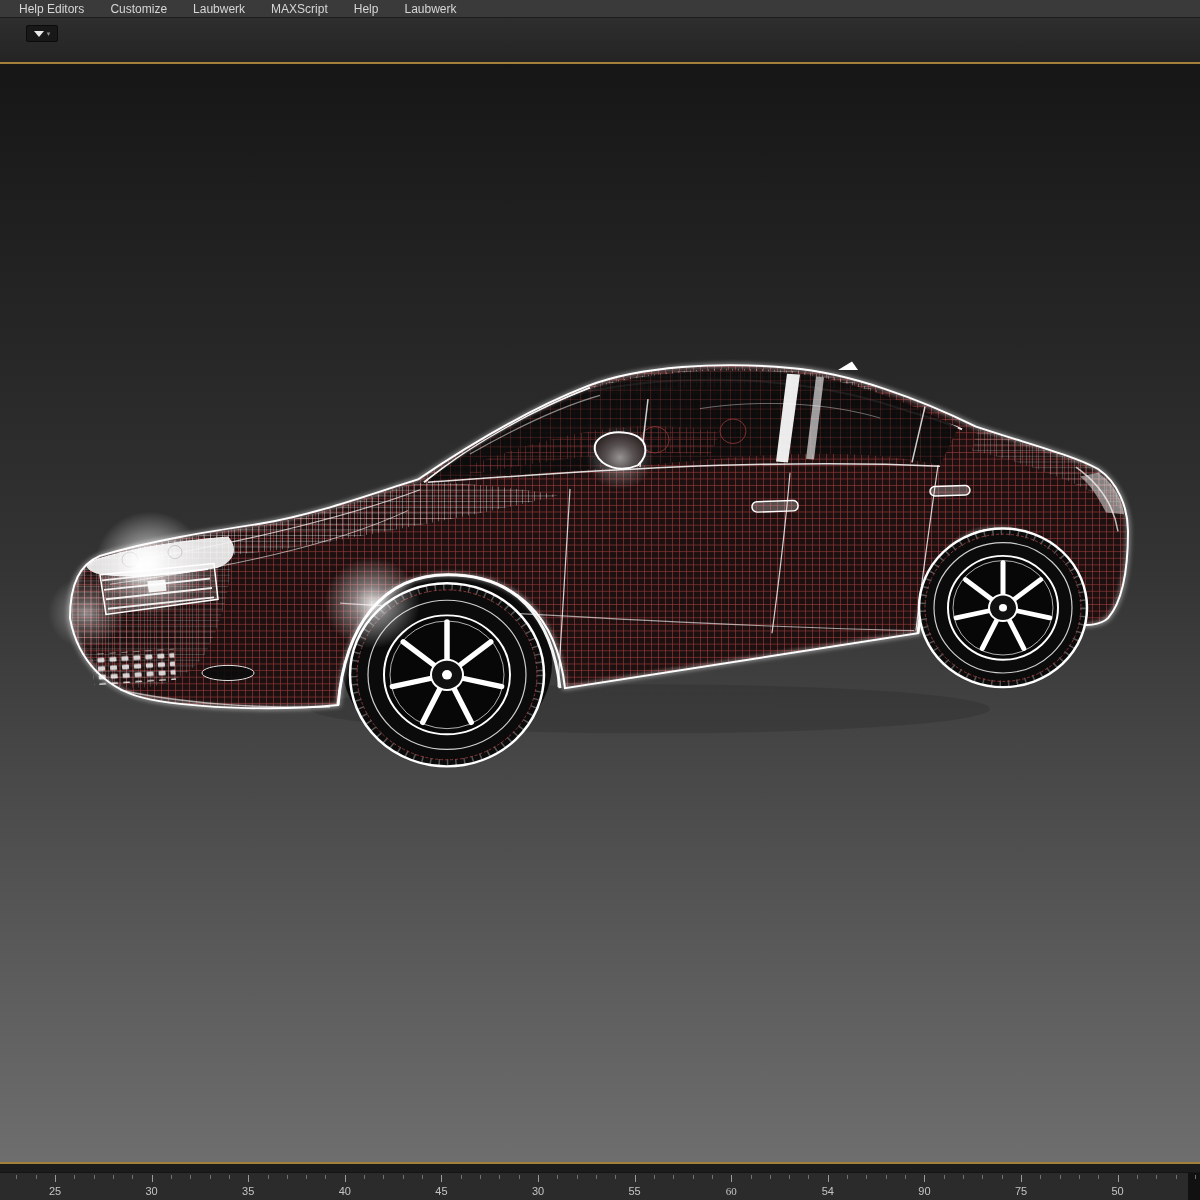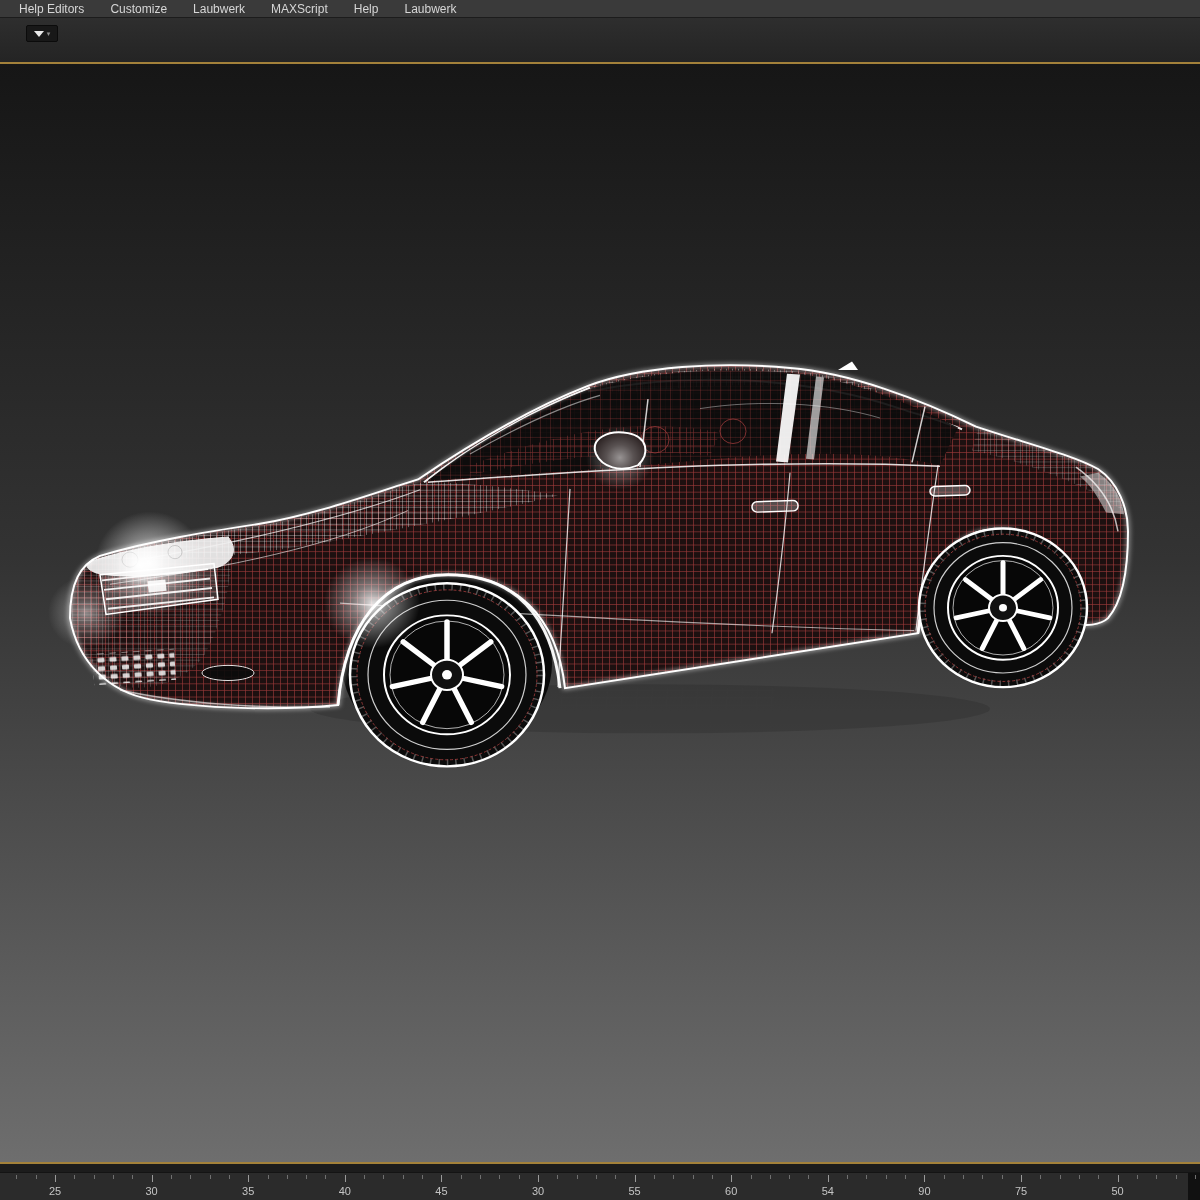--- a/index.html
+++ b/index.html
@@ -288,20 +288,20 @@
       <div class="tick minor" style="left: 1156.24px;"></div>
       <div class="tick minor" style="left: 1175.56px;"></div>
       <div class="tick minor" style="left: 1194.88px;"></div>
       <div class="tlabel" style="left: 55px;">25</div>
       <div class="tlabel" style="left: 151.6px;">30</div>
       <div class="tlabel" style="left: 248.2px;">35</div>
       <div class="tlabel" style="left: 344.8px;">40</div>
       <div class="tlabel" style="left: 441.4px;">45</div>
       <div class="tlabel" style="left: 538px;">30</div>
       <div class="tlabel" style="left: 634.6px;">55</div>
-      <div class="tlabel" style="left: 731.2px;">60</div>
+      <div class="tlabel" style="left: 731.2px; font-family: Liberation Serif, serif;">60</div>
       <div class="tlabel" style="left: 827.8px;">54</div>
       <div class="tlabel" style="left: 924.4px;">90</div>
       <div class="tlabel" style="left: 1021px;">75</div>
       <div class="tlabel" style="left: 1117.6px;">50</div>
     </div>
 
 </div>
 
 </body></html>

